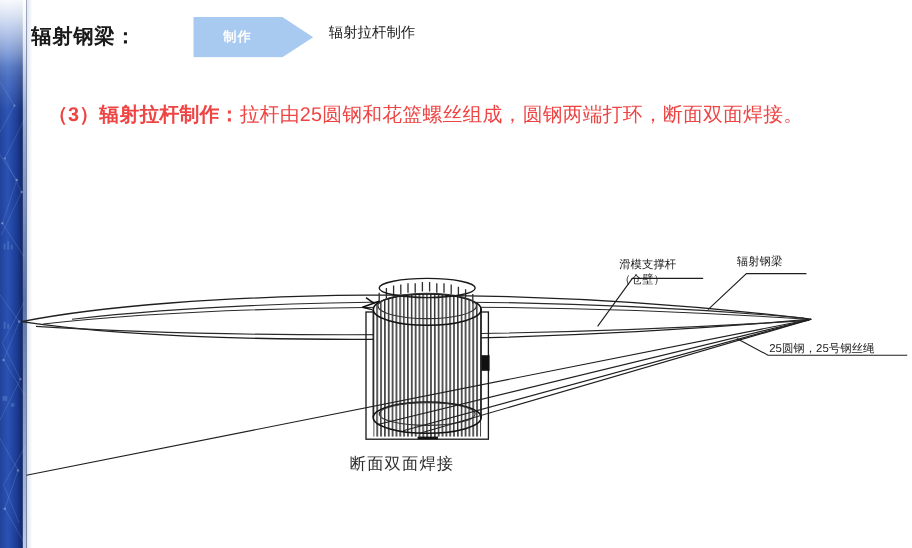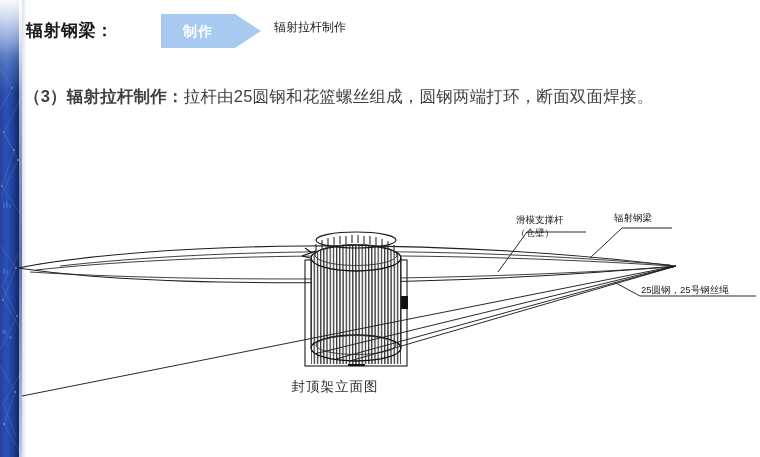--- a/index.html
+++ b/index.html
@@ -87,41 +87,41 @@
     background: #a8caf0;
     -webkit-clip-path: polygon(0 0, 74% 0, 100% 50%, 74% 100%, 0 100%);
     clip-path: polygon(0 0, 74% 0, 100% 50%, 74% 100%, 0 100%);
   }
   #badge-label {
     position: absolute;
     left: 0; top: 0;
     width: 74%; height: 34px;
     line-height: 34px;
     text-align: center;
-    font-size: 14px;
+    font-size: 11px;
     font-weight: bold;
     color: #ffffff;
     letter-spacing: 1px;
   }
   #header-subtitle {
     position: absolute;
     left: 274px; top: 7px;
     font-size: 12px;
     color: #1a1a1a;
     white-space: nowrap;
   }
 
   
   #body-text {
     position: absolute;
-    left: 24px; top: 84px;
+    left: 40px; top: 84px;
     width: 716px;
     font-size: 16.5px;
     line-height: 25px;
-    color: #404040;
+    color: #ef4444;
     letter-spacing: .2px;
   }
   #body-text .b { font-weight: bold; }
 
   
   #drawing {
     position: absolute;
     left: 0; top: 196px;
     width: 608px; height: 215px;
   }
@@ -306,14 +306,14 @@
     <text x="614" y="25" font-family="Liberation Sans, sans-serif" font-size="9.5" fill="#1a1a1a">辐射钢梁</text>
 
     <g stroke="#1f1f1f" stroke-width="0.95" fill="none">
       <path d="M614 86 L640 100 L756 100"></path>
     </g>
     <text x="641" y="97" font-family="Liberation Sans, sans-serif" font-size="9.5" fill="#1a1a1a">25圆钢，25号钢丝绳</text>
   </svg>
 </div>
 
 <div id="caption">
-  <span>封顶架立面图</span>
+  <span>断面双面焊接</span>
 </div>
 
 </body></html>

